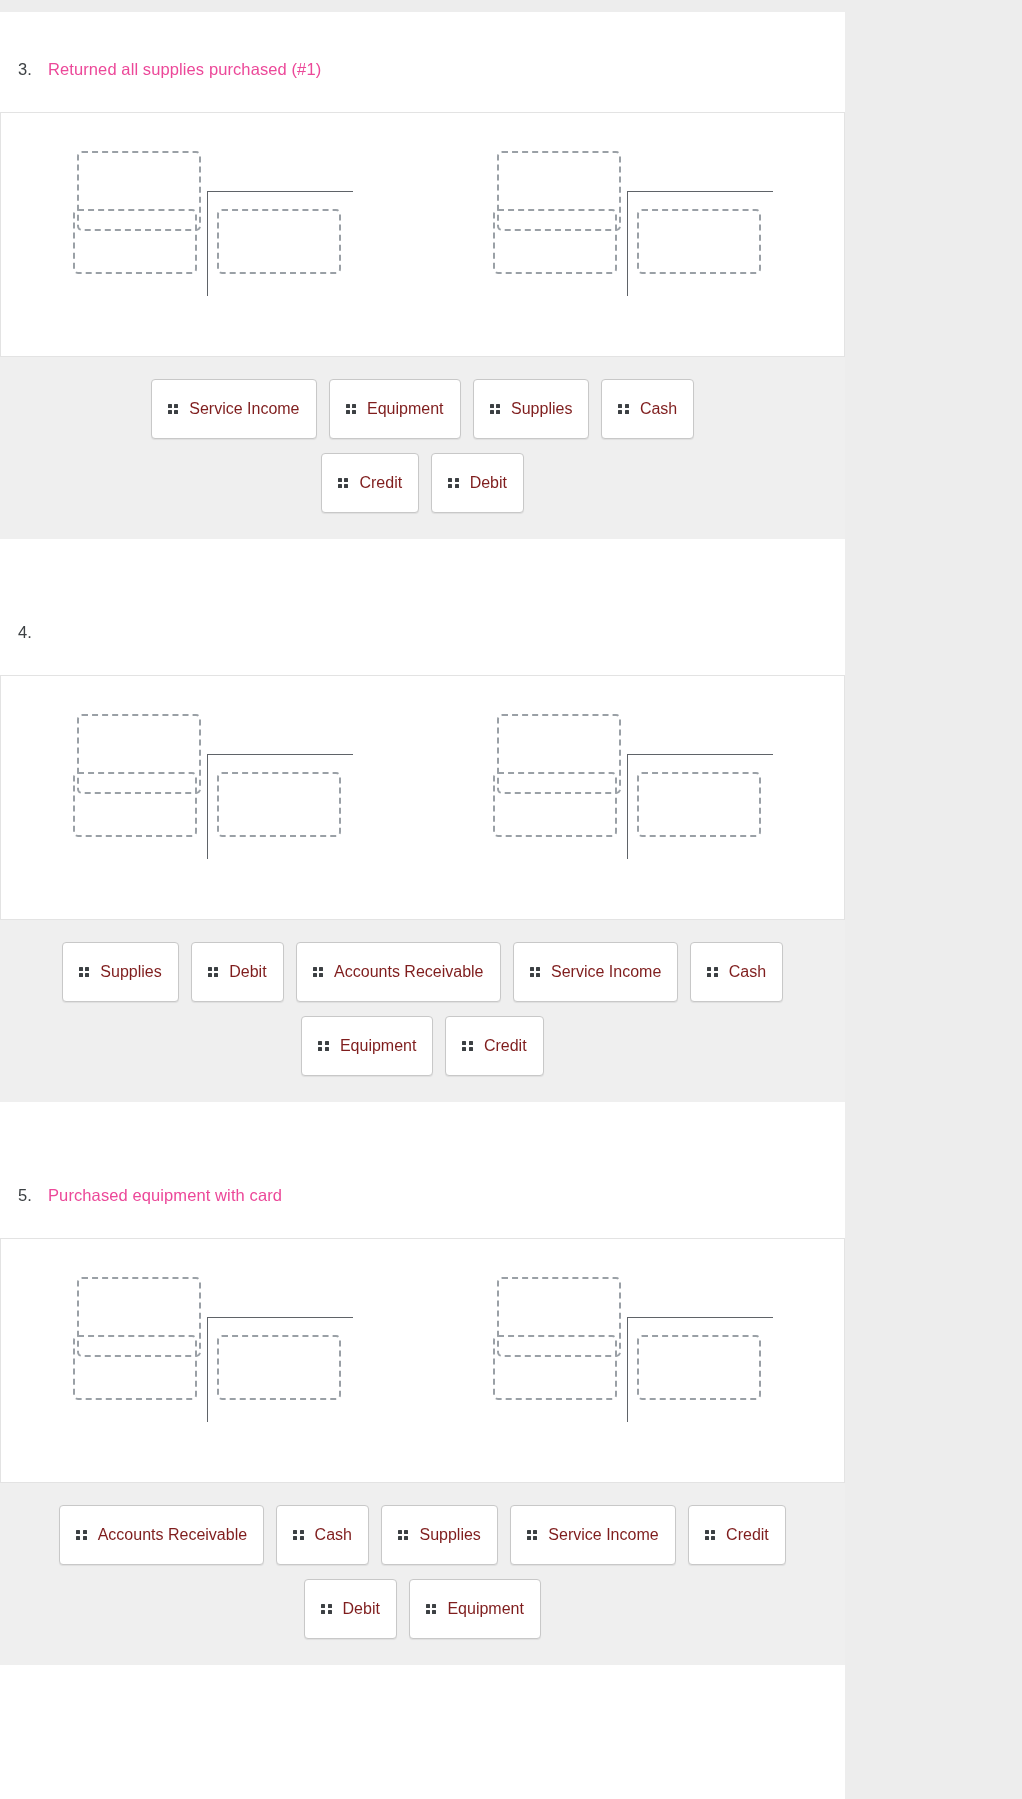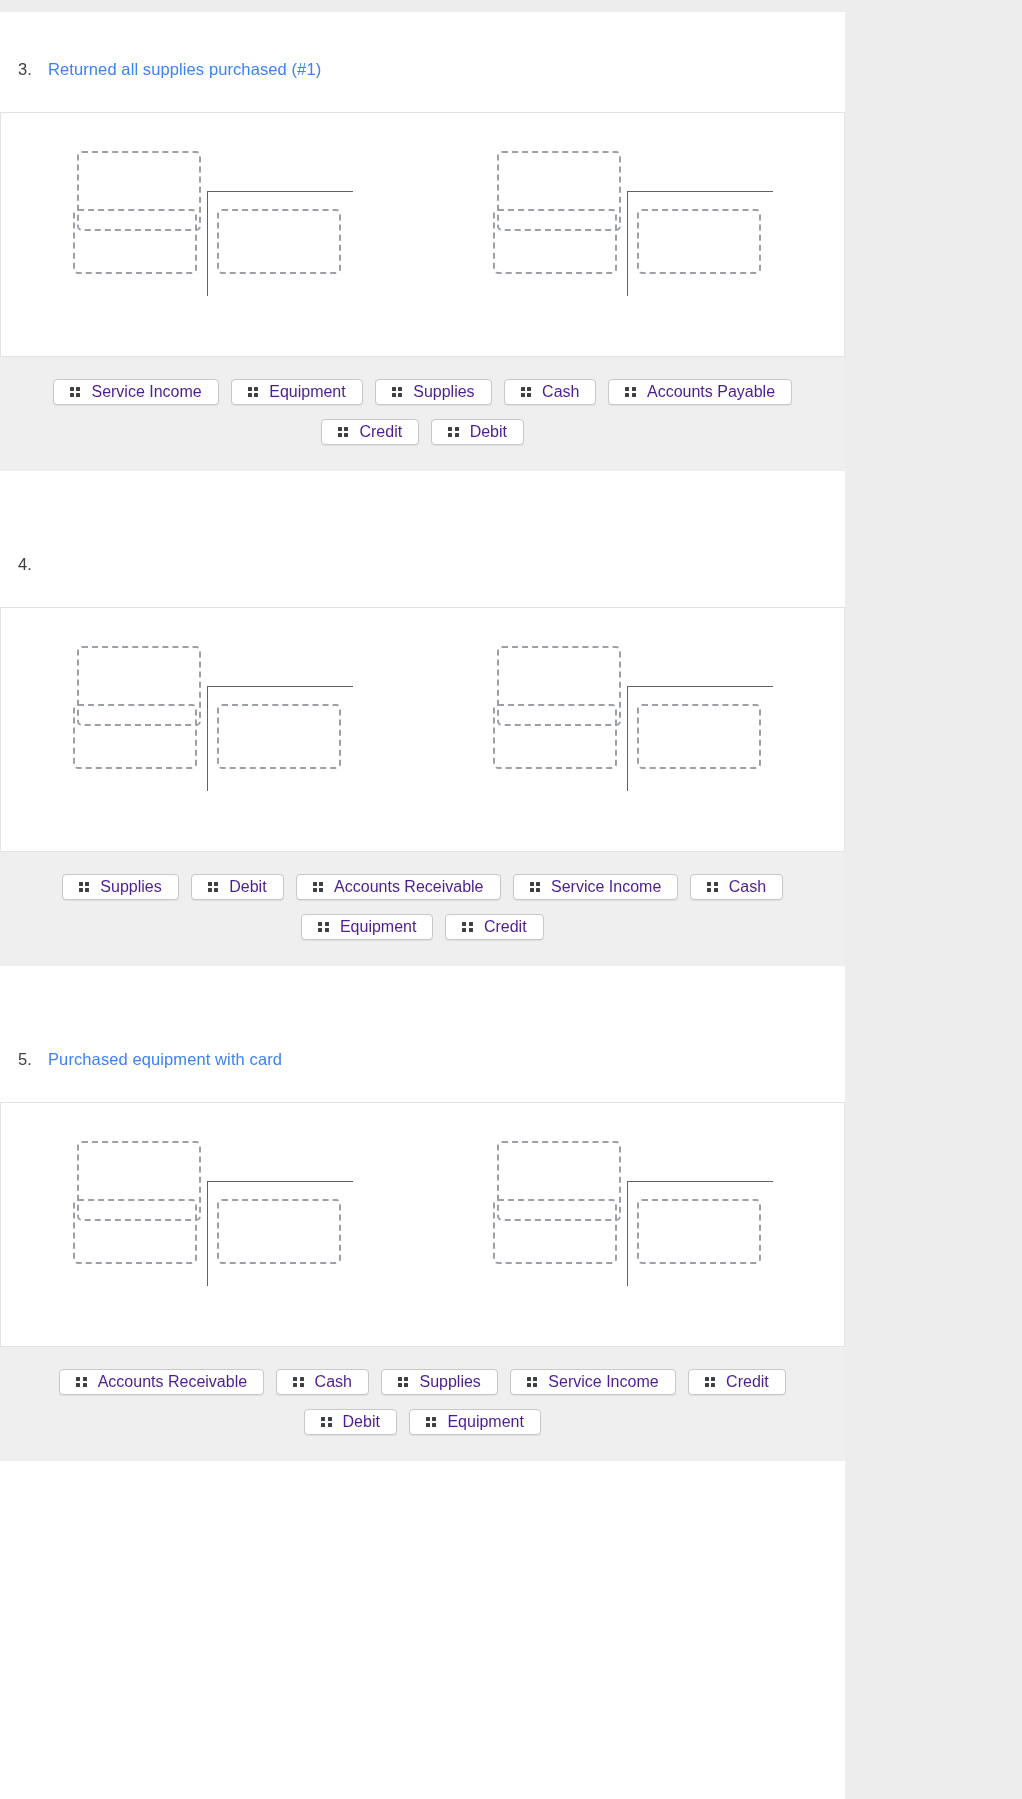--- a/index.html
+++ b/index.html
@@ -30,21 +30,21 @@
     font-size:16.5px;
     line-height:1.45;
     color:#3c4043;
     letter-spacing:.1px;
   }
   .qnum{
     width:30px;
     flex:0 0 30px;
     color:#3c4043;
   }
-  .qtext{color:#3b82f6;}
+  .qtext{color:#ec4899;}
 
   
   .taccount-card{
     border:1px solid #e3e3e3;
     border-left:1px solid #e3e3e3;
     border-right:1px solid #e3e3e3;
     background:#ffffff;
     height:245px;
     position:relative;
     box-sizing:border-box;
@@ -98,23 +98,23 @@
     margin-bottom:14px;
   }
   .bank-row:last-child{margin-bottom:0;}
   .chip{
     display:inline-flex;
     align-items:center;
     gap:11px;
     background:#ffffff;
     border:1px solid #c8c8c8;
     border-radius:4px;
-    padding:4px 16px;
+    padding:21px 16px;
     font-size:16px;
-    color:#4c1d95;
+    color:#7f1d1d;
     box-shadow:0 1px 1px rgba(0,0,0,.07);
     white-space:nowrap;
     cursor:grab;
     user-select:none;
   }
   .grip{
     display:grid;
     grid-template-columns:4px 4px;
     grid-template-rows:4px 4px;
     gap:2.5px;
@@ -187,29 +187,20 @@
             </div>
             <div class="chip">
               <span class="grip">
                 <i></i>
                 <i></i>
                 <i></i>
                 <i></i>
               </span>
               <span class="chip-label">Cash</span>
             </div>
-            <div class="chip">
-              <span class="grip">
-                <i></i>
-                <i></i>
-                <i></i>
-                <i></i>
-              </span>
-              <span class="chip-label">Accounts Payable</span>
-            </div>
           </div>
           <div class="bank-row">
             <div class="chip">
               <span class="grip">
                 <i></i>
                 <i></i>
                 <i></i>
                 <i></i>
               </span>
               <span class="chip-label">Credit</span>

